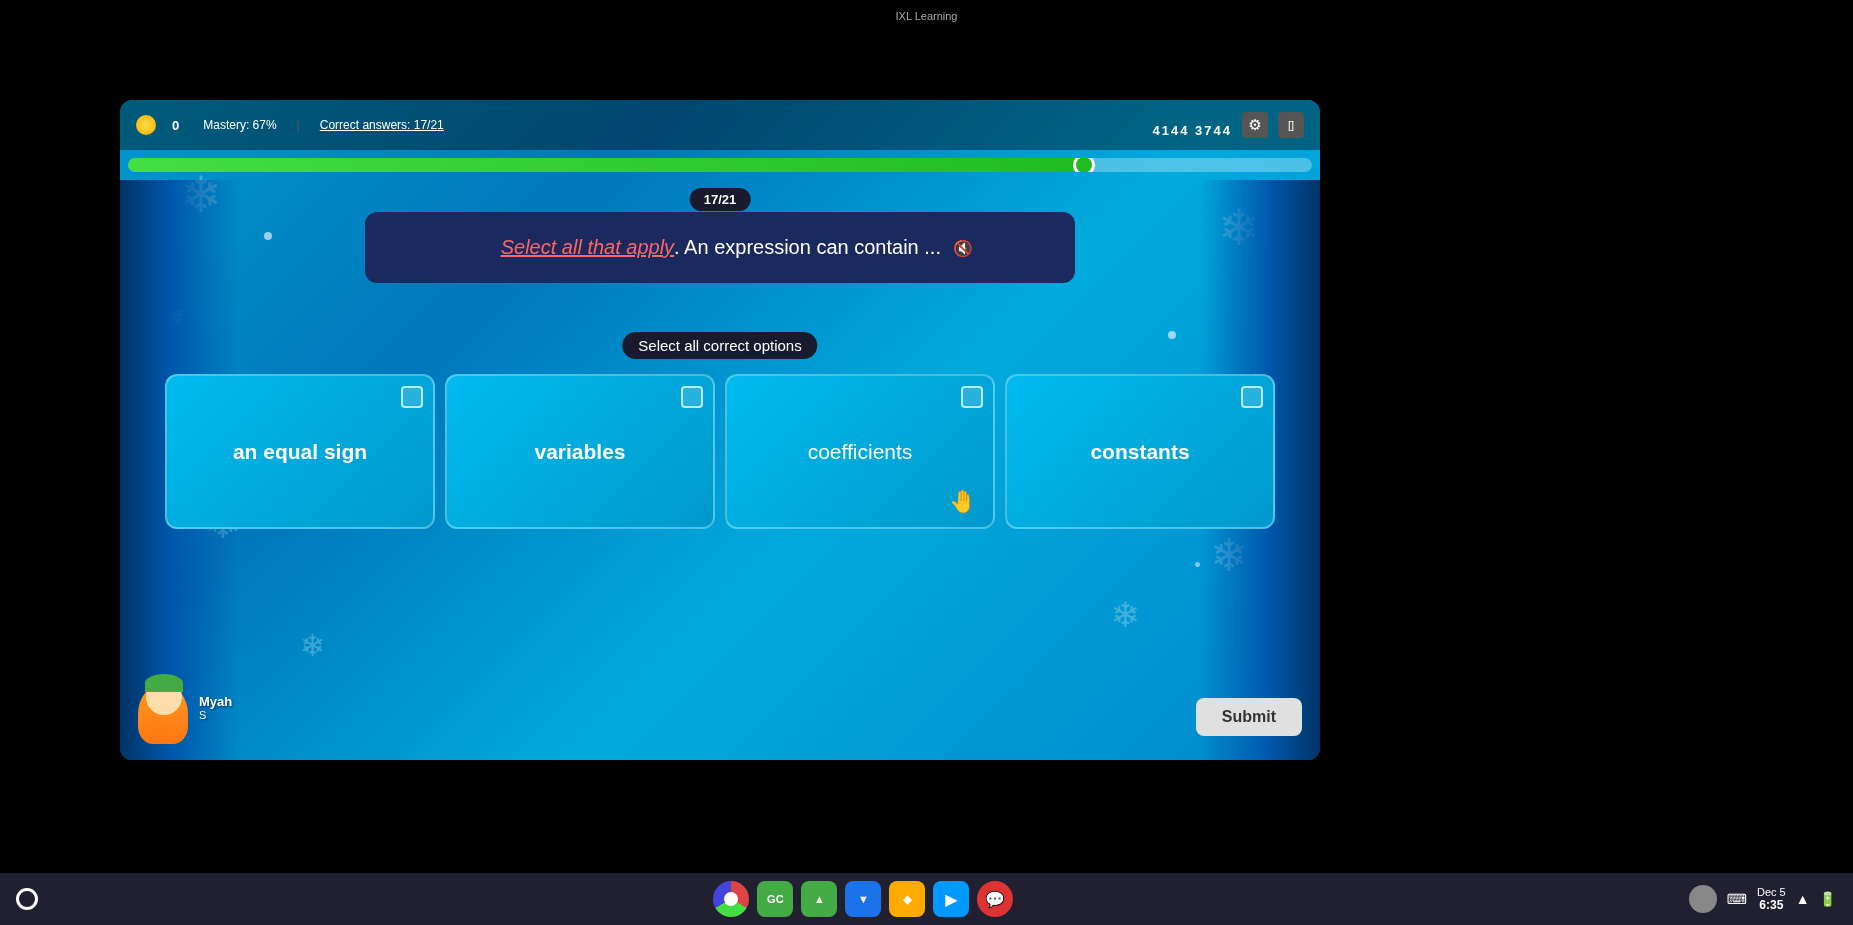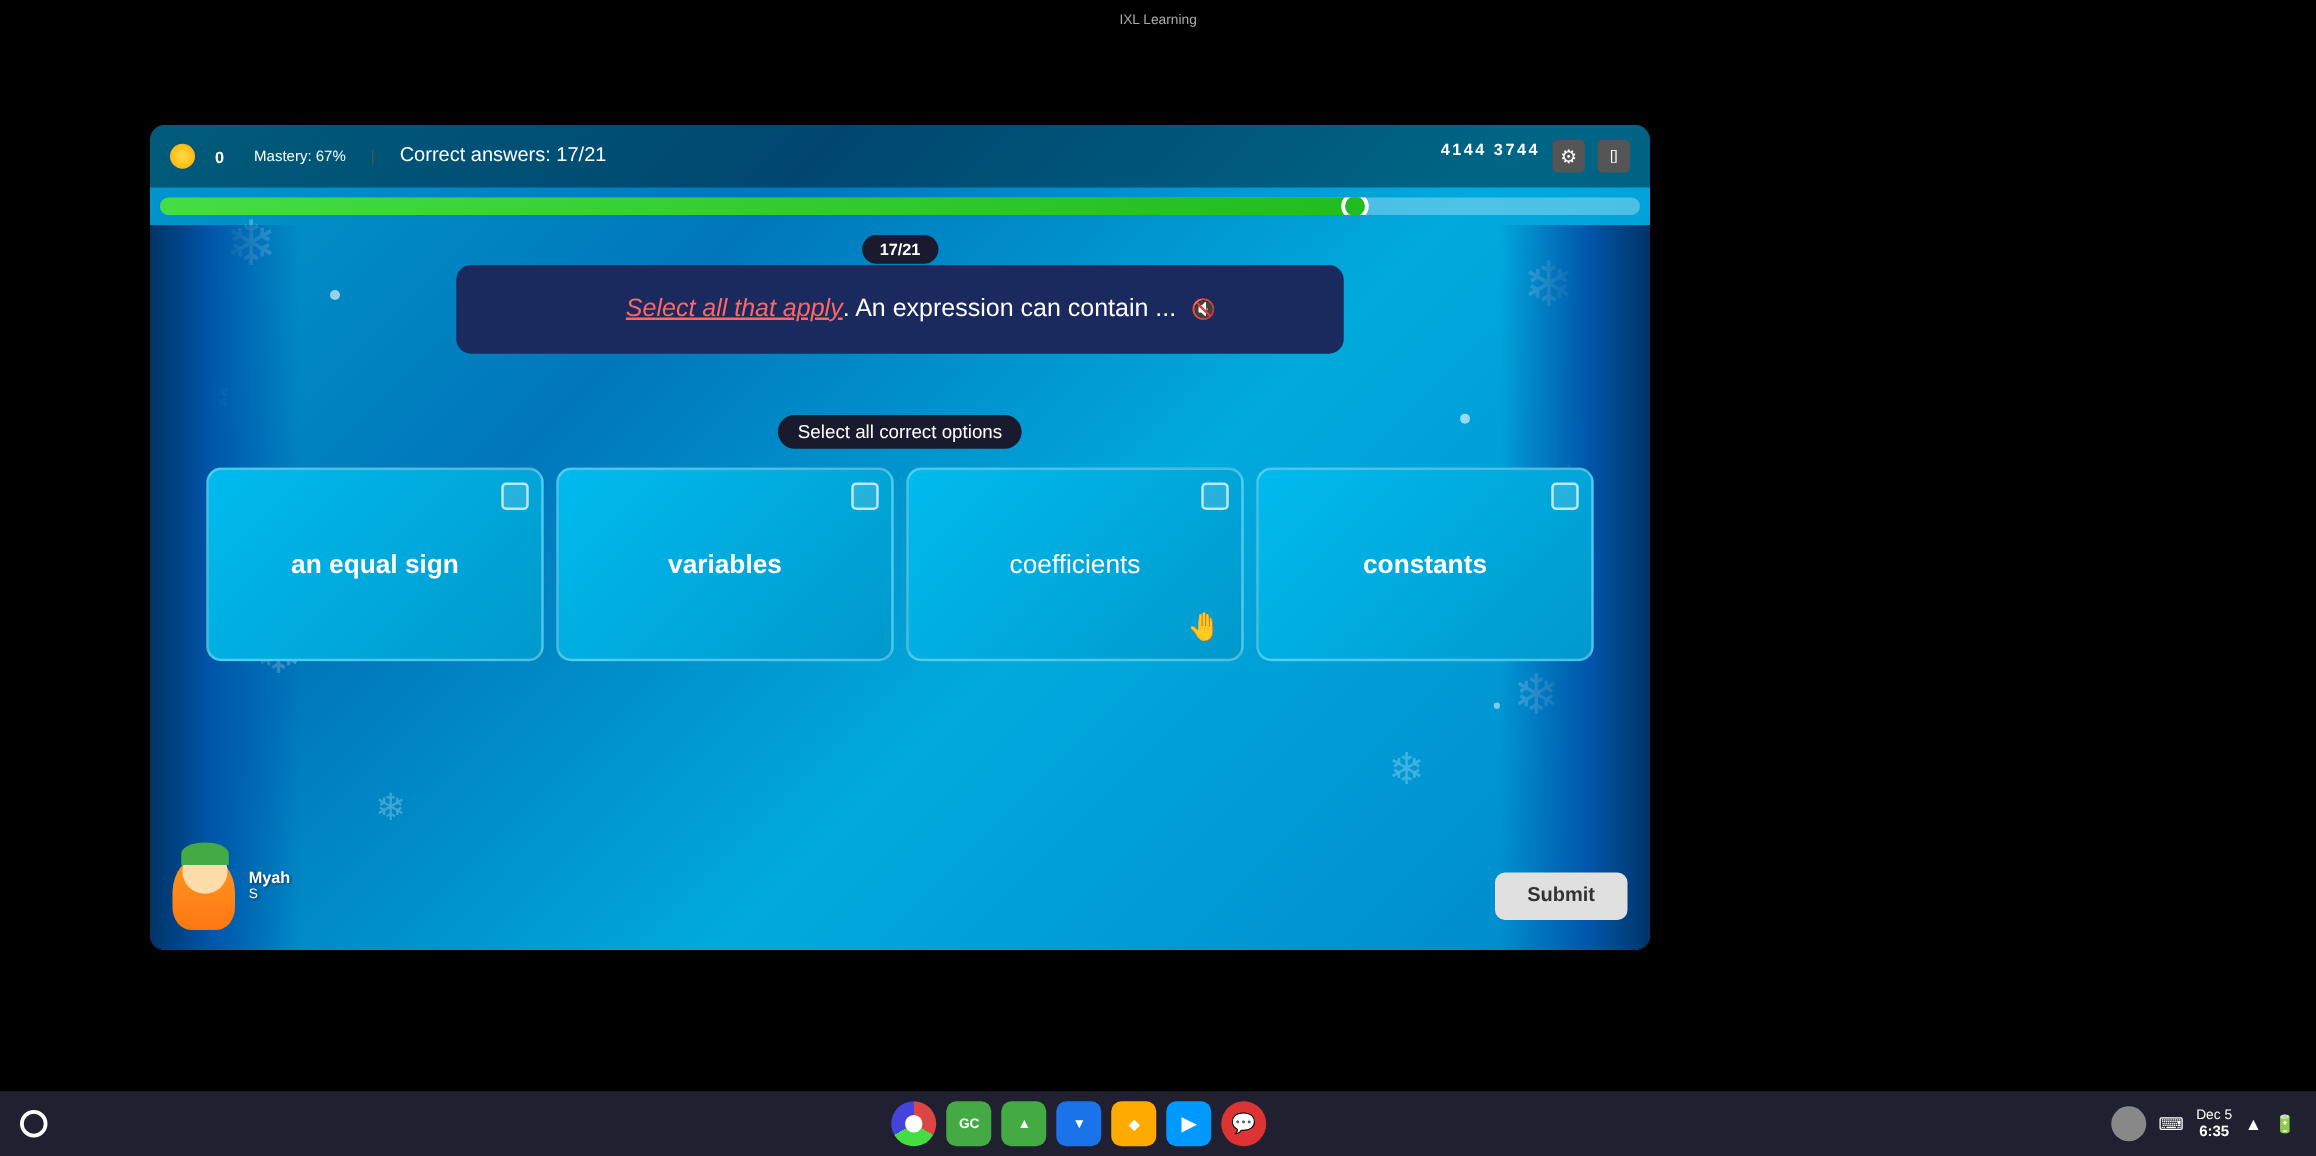--- a/index.html
+++ b/index.html
@@ -278,22 +278,22 @@
   <div class="curtain-figure-left"></div>
   <div class="curtain-figure-right"></div>
 
   <div id="header">
     <div id="coin-icon" style="width:20px;height:20px;background:radial-gradient(circle,#ffdd44,#ffaa00);border-radius:50%;display:flex;align-items:center;justify-content:center;">
       <span style="font-size:9px;color:#fff;font-weight:bold;"></span>
     </div>
     <span id="coin-count" style="color:#fff;font-size:13px;font-weight:bold;">0</span>
     <span style="color:#fff;font-size:12px;margin-left:8px;">Mastery: 67%</span>
     <span style="color:#555;font-size:12px;margin:0 4px;">|</span>
-    <span style="color:#fff;font-size:16px;">Correct answers: 17/21</span>
-    <div id="header-right" style="margin-left:auto;display:flex;align-items:flex-start;gap:10px;">
+    <span style="color:#fff;font-size:12px;text-decoration:underline;">Correct answers: 17/21</span>
+    <div id="header-right" style="margin-left:auto;display:flex;align-items:flex-end;gap:10px;">
       <span style="color:#fff;font-size:13px;font-weight:bold;letter-spacing:2px;">4144  3744</span>
       <div style="width:26px;height:26px;background:#555;border-radius:4px;display:flex;align-items:center;justify-content:center;cursor:pointer;color:#fff;font-size:15px;">⚙</div>
       <div style="width:26px;height:26px;background:#555;border-radius:4px;display:flex;align-items:center;justify-content:center;cursor:pointer;color:#fff;font-size:11px;">[]</div>
     </div>
   </div>
 
   <div id="progress-area">
     <div id="progress-bar-bg" style="width:100%;height:14px;background:rgba(255,255,255,0.3);border-radius:7px;position:relative;">
       <div id="progress-bar-fill" style="width:81%;height:100%;background:linear-gradient(90deg,#44dd44,#22bb22);border-radius:7px;position:relative;">
         <div style="position:absolute;right:-8px;top:-4px;width:22px;height:22px;background:#22bb22;border-radius:50%;border:3px solid #fff;"></div>

